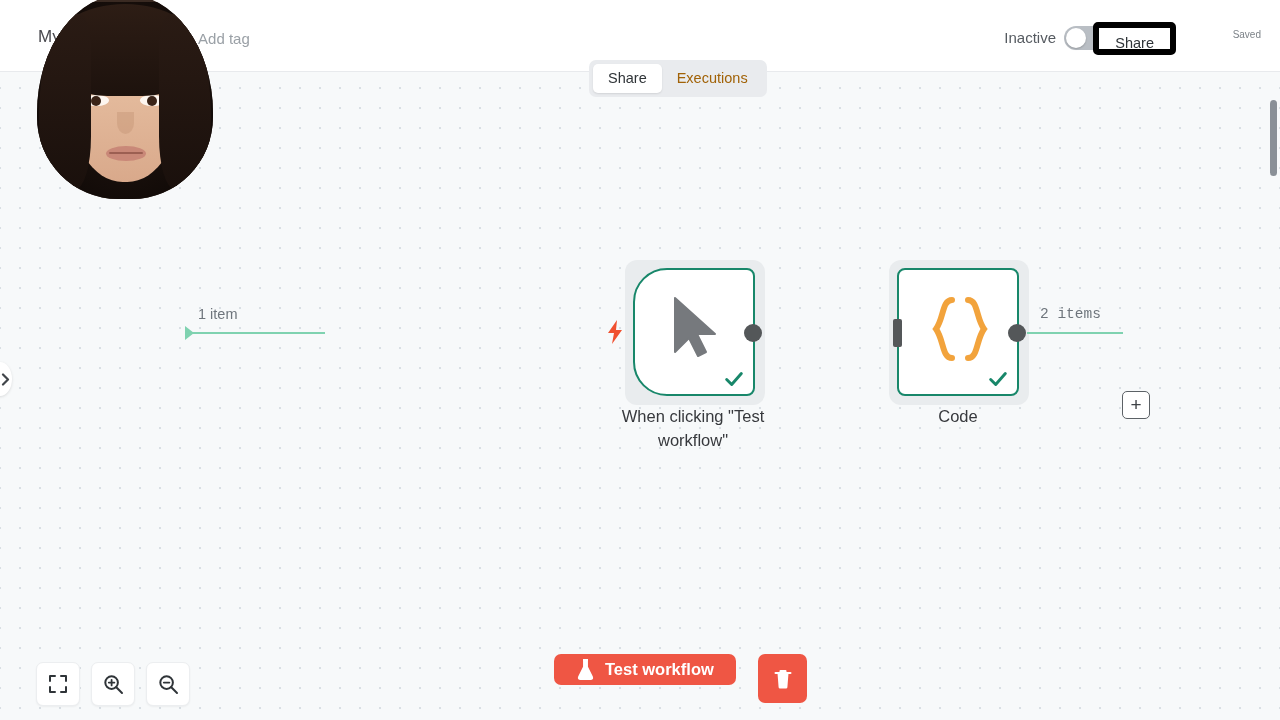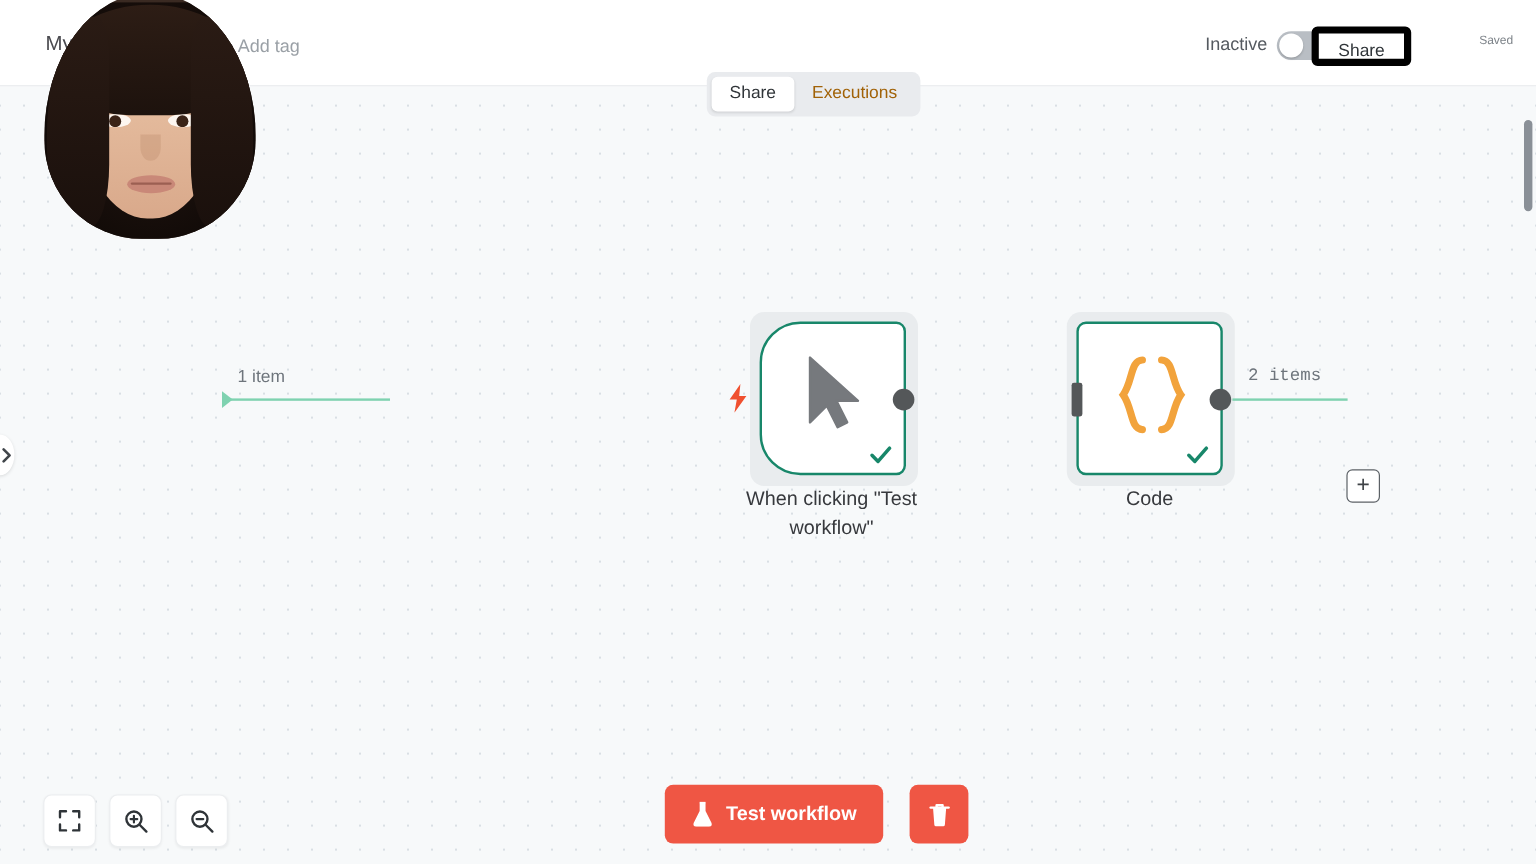--- a/index.html
+++ b/index.html
@@ -352,21 +352,21 @@
     cursor: pointer;
     box-shadow: 0 1px 2px rgba(0,0,0,.05);
     color: #2f3438;
   }
 
   
   #test-workflow-btn {
     position: absolute;
     left: 554px;
     top: 654px;
-    height: 49px;
+    height: 31px;
     padding: 0 22px;
     background: #ef5644;
     border-radius: 7px;
     color: #fff;
     font-size: 16.5px;
     font-weight: bold;
     display: flex;
     align-items: center;
     gap: 10px;
     cursor: pointer;

